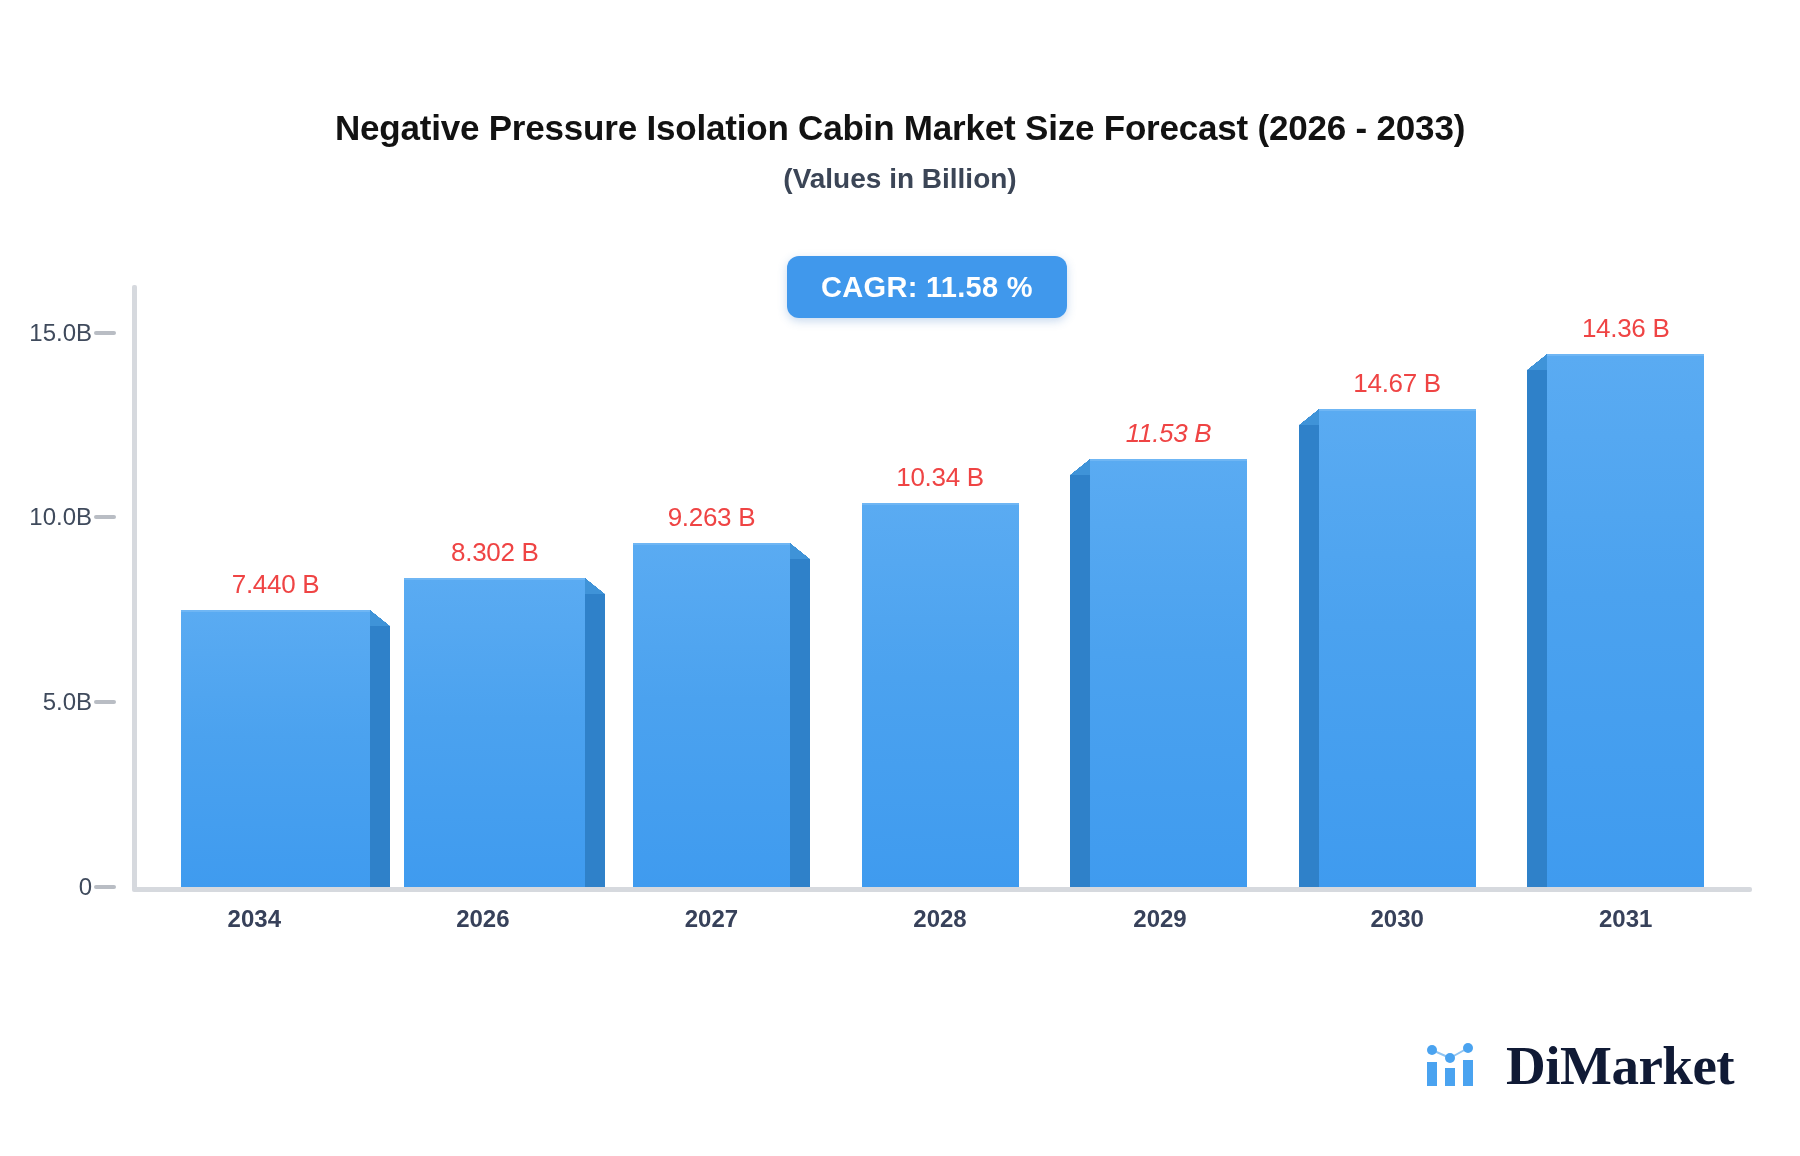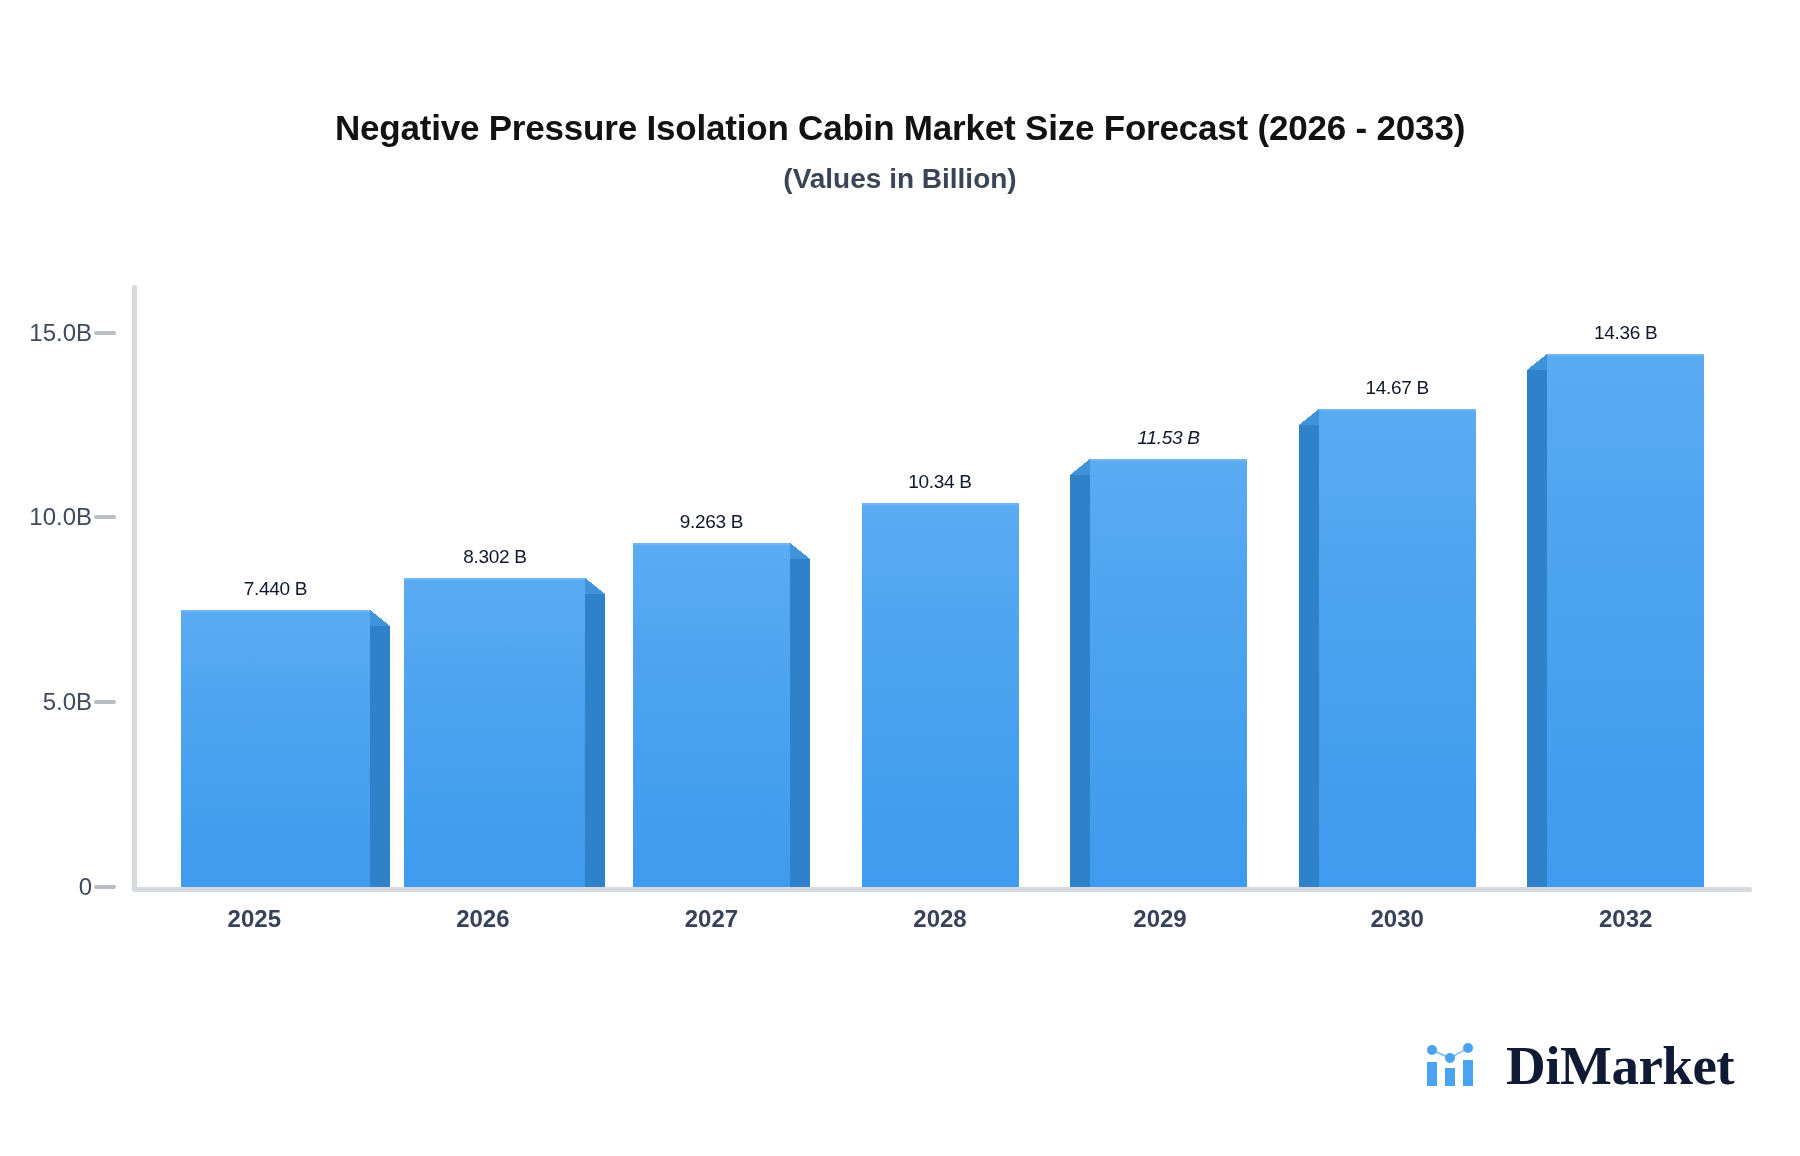--- a/index.html
+++ b/index.html
@@ -142,22 +142,22 @@
   }
   .bar-side-cap.left {
     right: 100%;
     background: linear-gradient(to bottom right, transparent 49.5%, #3f93d8 50%);
   }
   .bar-value {
     position: absolute;
     left: 50%;
     transform: translateX(-50%);
     white-space: nowrap;
-    font-size: 19px;
-    color: #0f172a;
+    font-size: 26px;
+    color: #ef4444;
     letter-spacing: -0.3px;
   }
 
   
   .xtick-label {
     position: absolute;
     top: 620px;
     transform: translateX(-50%);
     font-size: 24px;
     color: #37415a;
@@ -184,20 +184,23 @@
   }
 </style>
 </head>
 <body>
 
 <div id="chart-root">
 
   <div class="title">Negative Pressure Isolation Cabin Market Size Forecast (2026 - 2033)</div>
   <div class="subtitle">(Values in Billion)</div>
 
+  <div class="cagr-badge">
+    <span>CAGR: 11.58 %</span>
+  </div>
 
   <div id="plot">
     <div class="axis-y"></div>
     <div class="axis-x"></div>
     <div id="yticks">
         <div class="tick" style="top: 600px;"></div>
         <div class="ytick-label" style="top: 602px;">0</div>
         <div class="tick" style="top: 415.19px;"></div>
         <div class="ytick-label" style="top: 417.19px;">5.0B</div>
         <div class="tick" style="top: 230.38px;"></div>
@@ -241,27 +244,27 @@
           <div class="bar-value" style="bottom: 487.701px;">14.67 B</div>
         </div>
         <div class="bar-group" style="left: 1415.21px; width: 157px; height: 530.775px;">
           <div class="bar-side left" style="height: 516.775px;"></div>
           <div class="bar-side-cap left" style="bottom: 516.775px;"></div>
           <div class="bar-face" style="height: 530.775px;"></div>
           <div class="bar-value" style="bottom: 542.775px;">14.36 B</div>
         </div>
       </div>
     <div id="xticks">
-        <div class="xtick-label" style="left: 122.286px;">2025</div>
+        <div class="xtick-label" style="left: 122.286px;">2034</div>
         <div class="xtick-label" style="left: 350.857px;">2026</div>
         <div class="xtick-label" style="left: 579.429px;">2027</div>
         <div class="xtick-label" style="left: 808px;">2028</div>
         <div class="xtick-label" style="left: 1028px;">2029</div>
         <div class="xtick-label" style="left: 1265.14px;">2030</div>
-        <div class="xtick-label" style="left: 1493.71px;">2032</div>
+        <div class="xtick-label" style="left: 1493.71px;">2031</div>
       </div>
   </div>
 
   <div class="logo">
     <span>
       <svg width="52" height="48" viewBox="0 0 52 48" aria-hidden="true">
         <line x1="8" y1="10" x2="26" y2="18" stroke="#8fc4f2" stroke-width="2"></line>
         <line x1="26" y1="18" x2="44" y2="8" stroke="#8fc4f2" stroke-width="2"></line>
         <rect x="3" y="22" width="10" height="24" fill="#4aa3f0"></rect>
         <rect x="21" y="28" width="10" height="18" fill="#4aa3f0"></rect>

